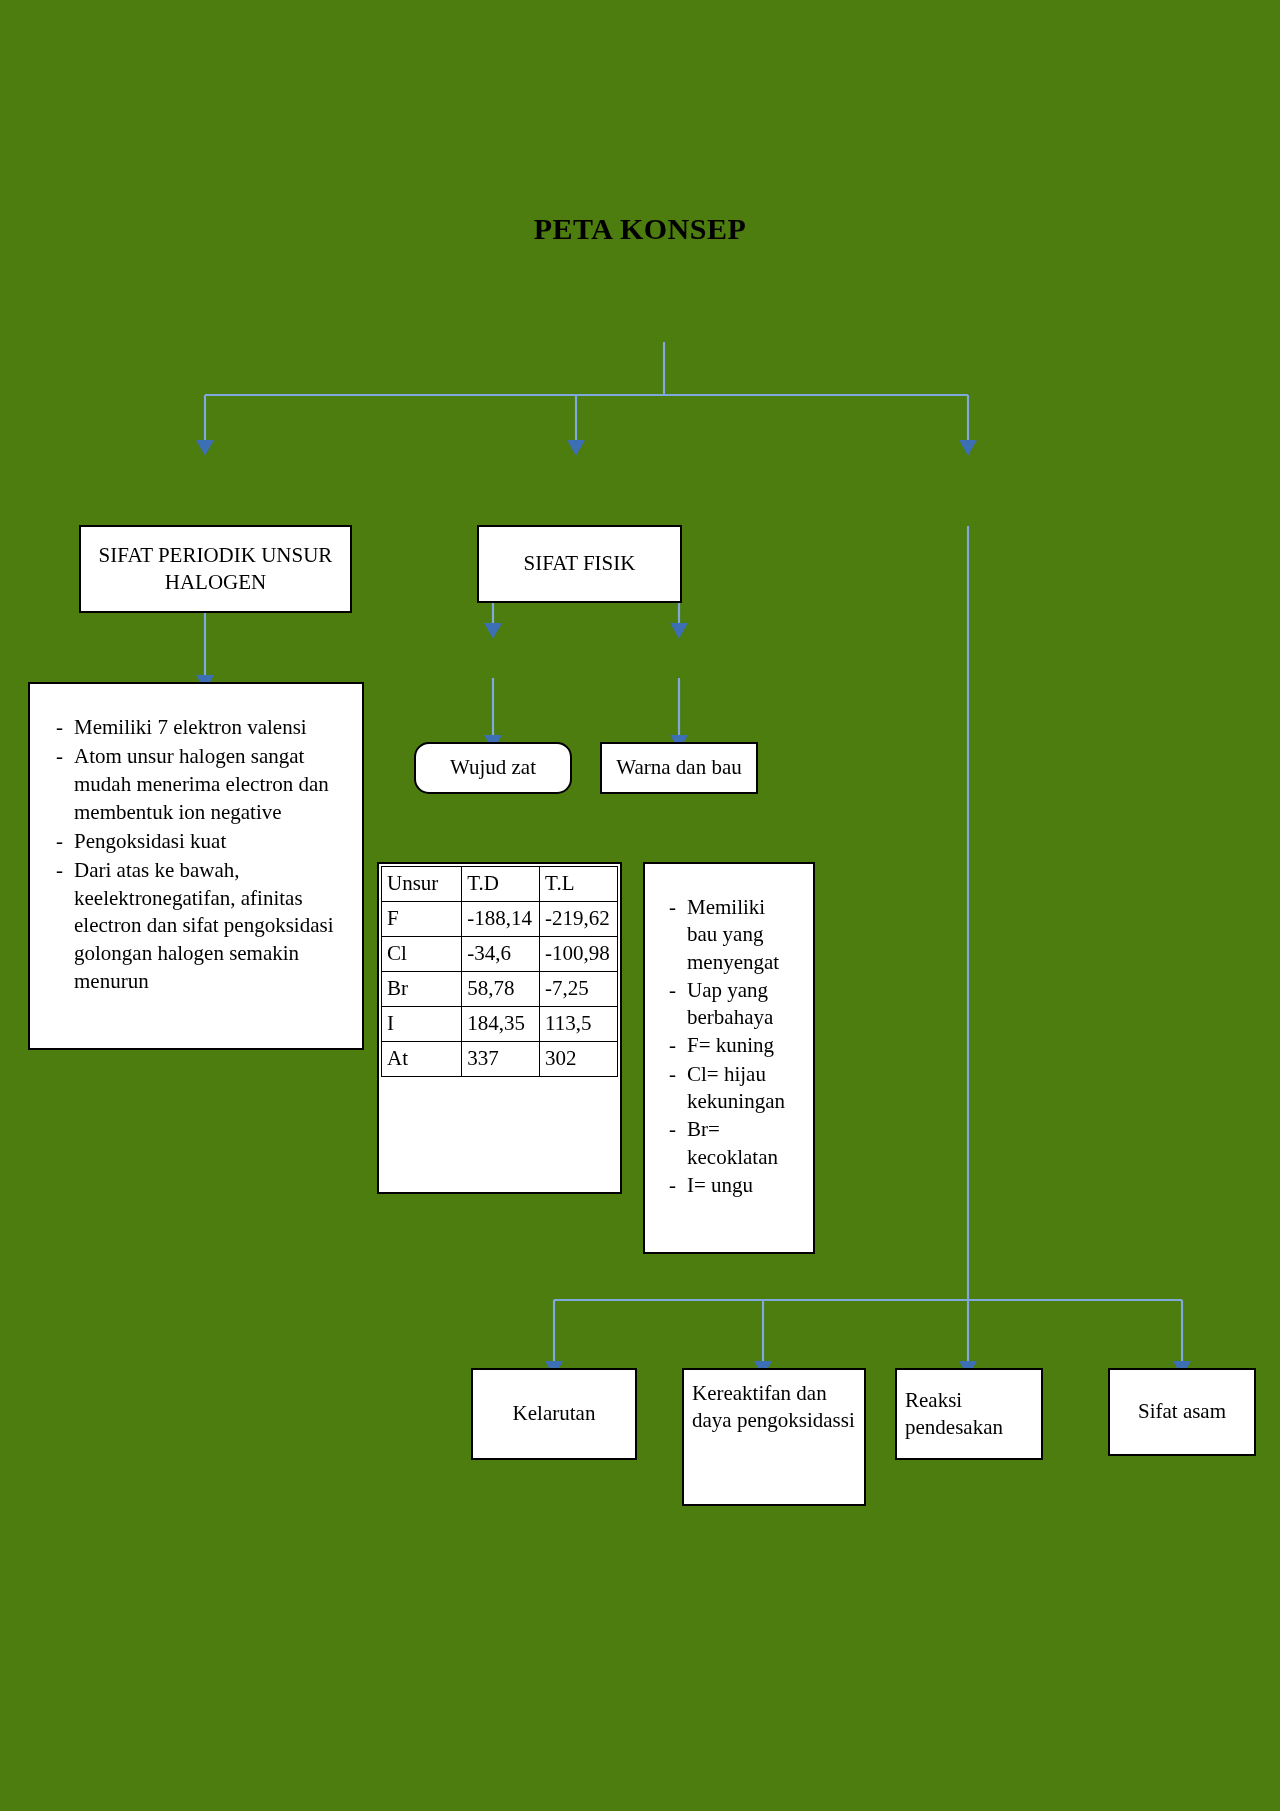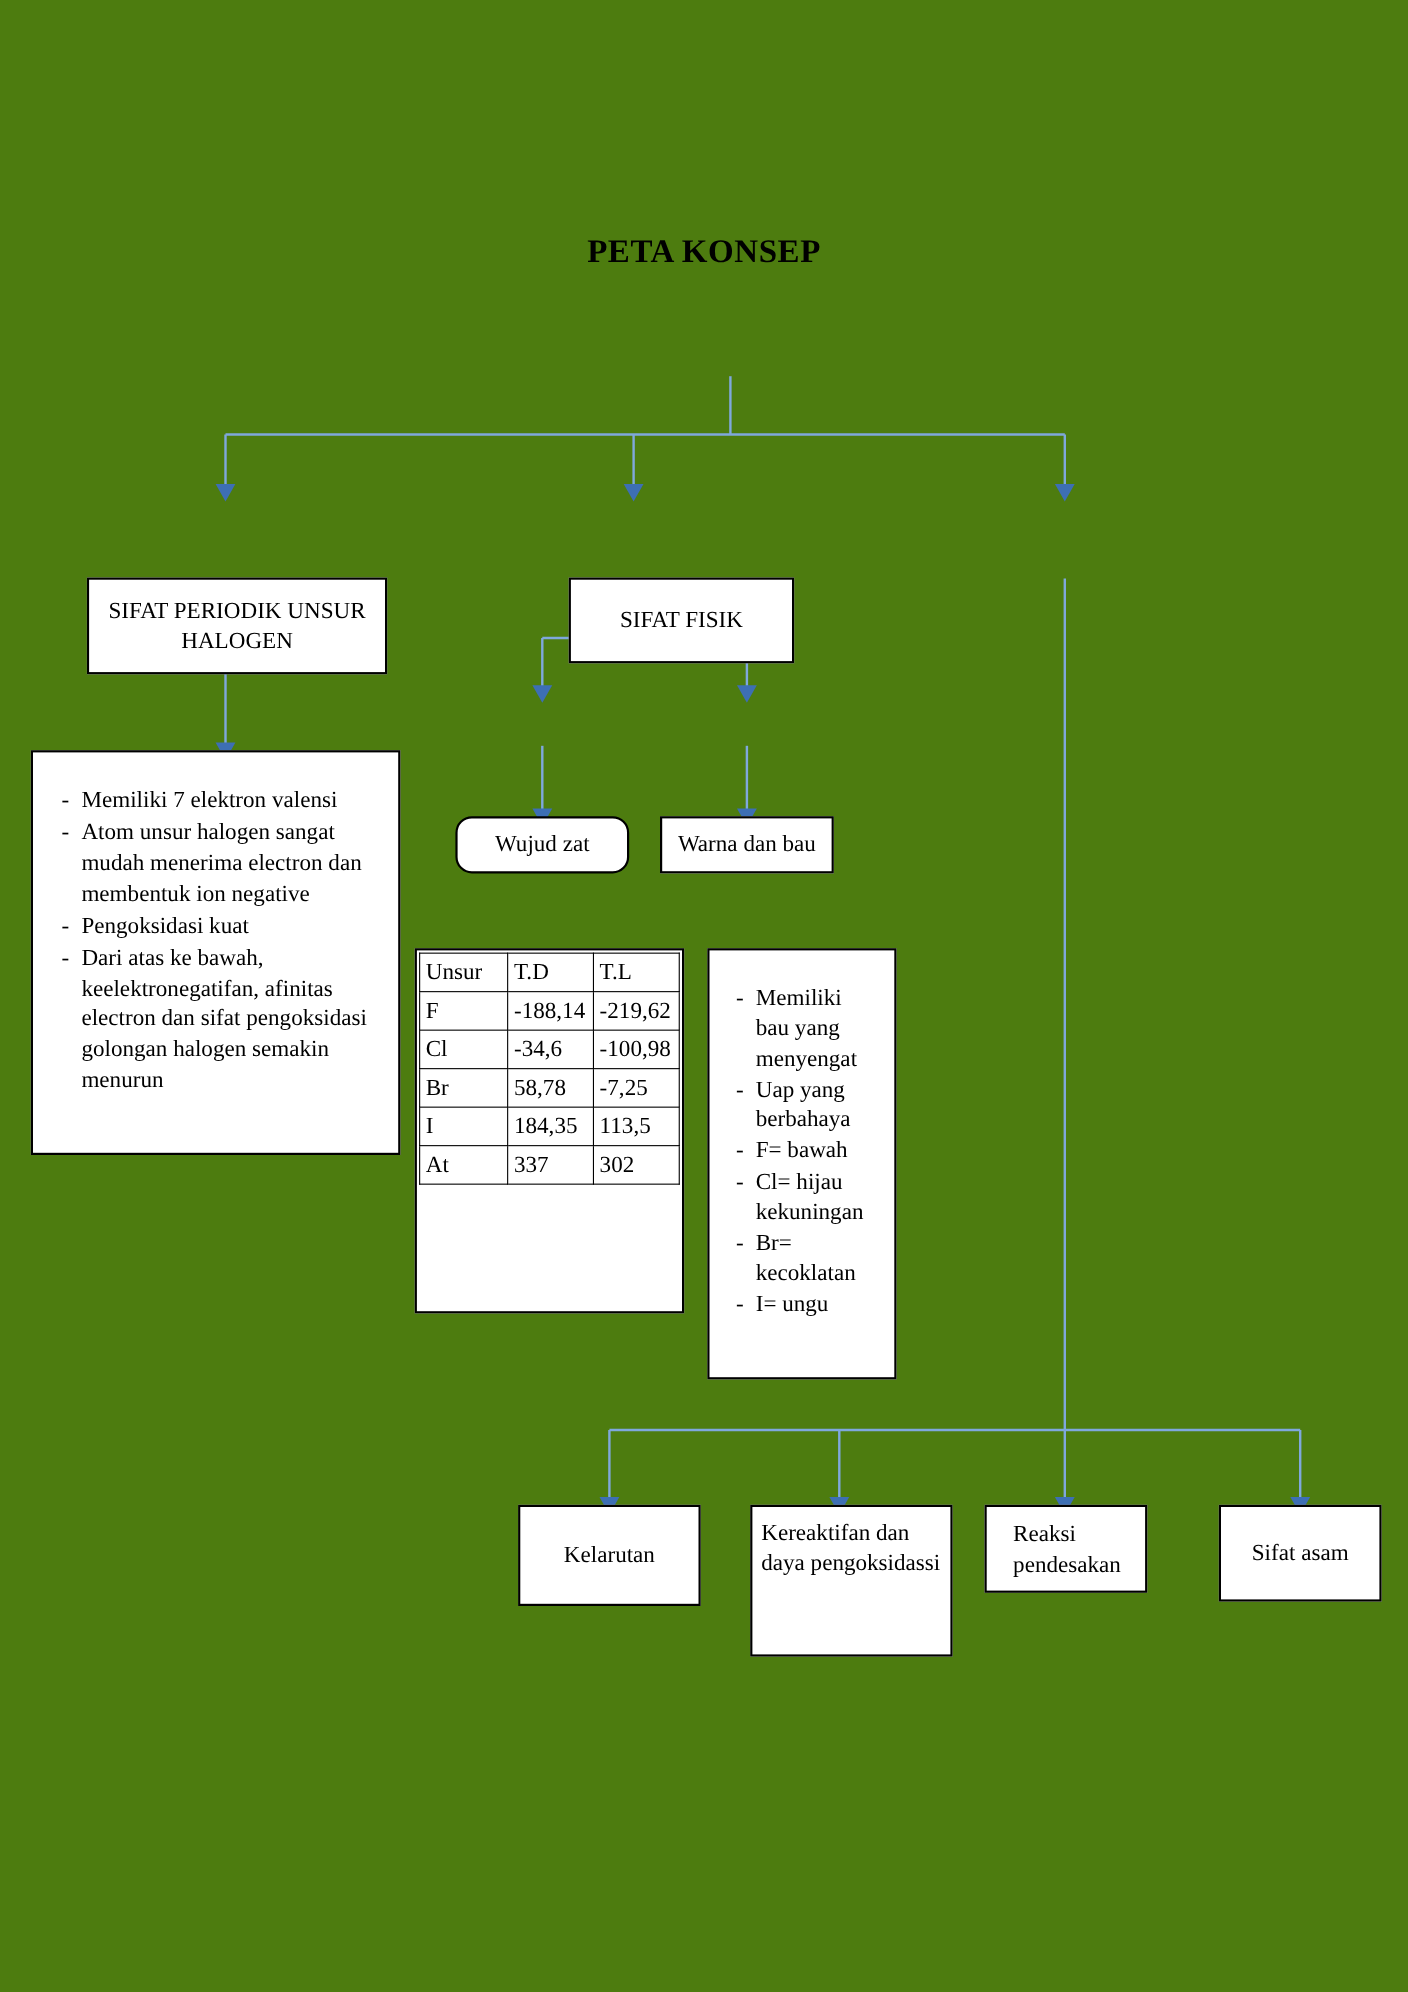--- a/index.html
+++ b/index.html
@@ -154,21 +154,21 @@
       <path d="M968,1300 L968,1368" marker-end="url(#ah)"></path>
       <path d="M1182,1300 L1182,1368" marker-end="url(#ah)"></path>
     </g>
   </svg>
 
 
   <div class="box" style="left:79px; top:525px; width:273px; height:88px;">
     <span>SIFAT PERIODIK UNSUR HALOGEN</span>
   </div>
 
-  <div class="box" style="left:477px; top:525px; width:205px; height:78px;margin-left:40px;">
+  <div class="box" style="left:477px; top:525px; width:205px; height:78px;">
     <span>SIFAT FISIK</span>
   </div>
 
 
   <div class="box left-align" style="left:28px; top:682px; width:336px; height:368px; padding:14px 10px 10px 8px;">
     <ul class="blist">
       <li>Memiliki 7 elektron valensi</li>
       <li>Atom unsur halogen sangat mudah menerima electron dan membentuk ion negative</li>
       <li>Pengoksidasi kuat</li>
       <li>Dari atas ke bawah, keelektronegatifan, afinitas electron dan sifat pengoksidasi golongan halogen semakin menurun</li>
@@ -219,36 +219,36 @@
           <td>302</td>
         </tr>
       </tbody>
     </table>
   </div>
 
   <div class="box left-align" style="left:643px; top:862px; width:172px; height:392px; padding:14px 8px 8px 6px;">
     <ul class="blist tight">
       <li>Memiliki bau yang menyengat</li>
       <li>Uap yang berbahaya</li>
-      <li>F= bawah</li>
+      <li>F= kuning</li>
       <li>Cl= hijau kekuningan</li>
       <li>Br= kecoklatan</li>
       <li>I= ungu</li>
     </ul>
   </div>
 
   <div class="box" style="left:471px; top:1368px; width:166px; height:92px;">
     <span>Kelarutan</span>
   </div>
 
   <div class="box left-align" style="left:682px; top:1368px; width:184px; height:138px; padding:10px 8px; align-items:flex-start;">
     <span>Kereaktifan dan daya pengoksidassi</span>
   </div>
 
-  <div class="box left-align" style="left:895px; top:1368px; width:148px; height:80px; padding:10px 24px; align-items:flex-end;">
+  <div class="box left-align" style="left:895px; top:1368px; width:148px; height:92px; padding:10px 8px; align-items:center;">
     <span>Reaksi pendesakan</span>
   </div>
 
   <div class="box" style="left:1108px; top:1368px; width:148px; height:88px;">
     <span>Sifat asam</span>
   </div>
 
 </div>
 
 </body></html>

